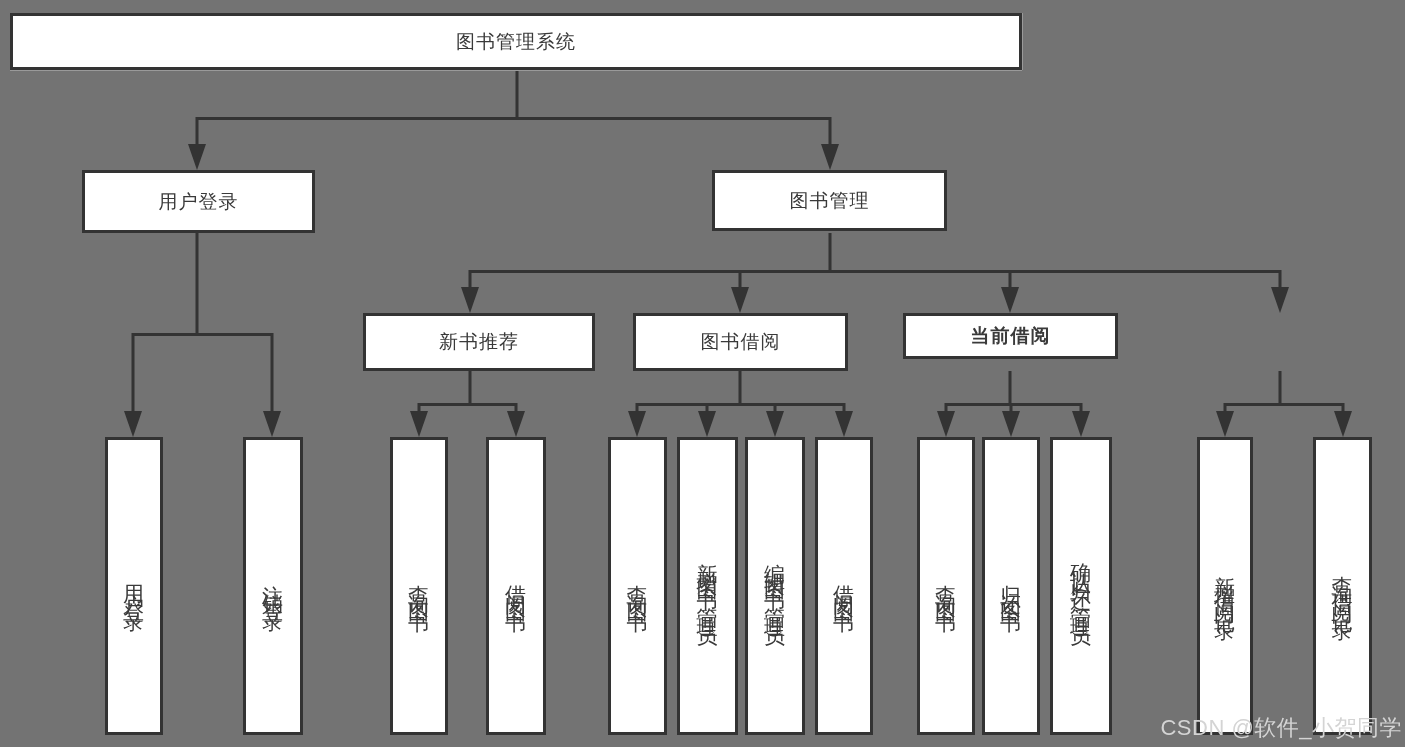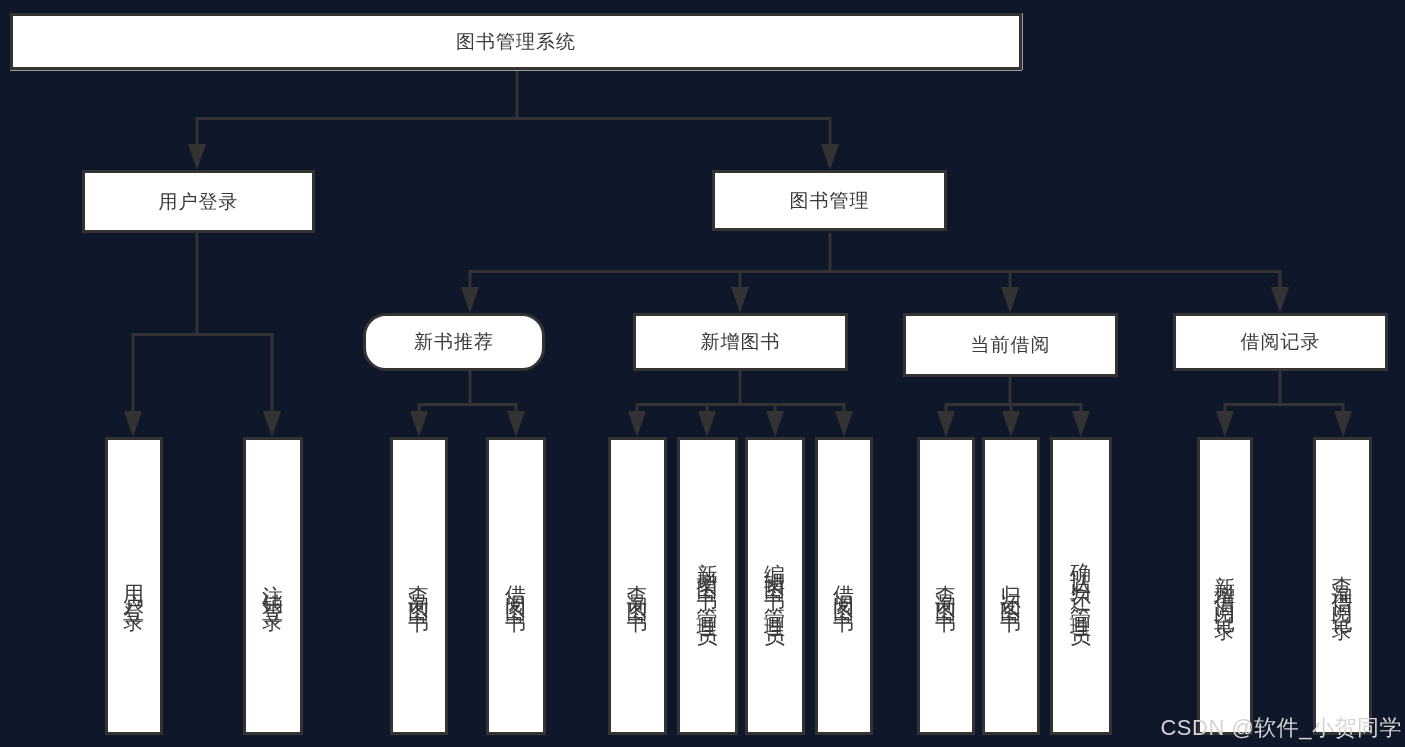--- a/index.html
+++ b/index.html
@@ -1,21 +1,21 @@
 <!DOCTYPE html>
 <html><head>
 <meta charset="utf-8">
 <style>
   html, body { margin: 0; padding: 0; background: #ffffff; }
   body { font-family: "Liberation Sans", "DejaVu Sans", sans-serif; }
   #canvas {
     position: relative;
     width: 1405px;
     height: 747px;
-    background: #0f172a;
+    background: #737373;
     overflow: hidden;
     text-align: center;
   }
   .box {
     position: absolute;
     background: #ffffff;
     border: 3px solid #333333;
     box-sizing: border-box;
     display: flex;
     align-items: center;
@@ -92,31 +92,28 @@
     <span>图书管理系统</span>
   </div>
 
   <div class="box hbox" style="left:82px; top:170px; width:233px; height:63px;">
     <span>用户登录</span>
   </div>
   <div class="box hbox" style="left:712px; top:170px; width:235px; height:61px;">
     <span>图书管理</span>
   </div>
 
-  <div class="box hbox" style="left:363px; top:313px; width:182px; height:58px;border-radius:23px;">
+  <div class="box hbox" style="left:363px; top:313px; width:232px; height:58px;">
     <span>新书推荐</span>
   </div>
   <div class="box hbox" style="left:633px; top:313px; width:215px; height:58px;">
-    <span>新增图书</span>
+    <span>图书借阅</span>
   </div>
-  <div class="box hbox" style="left:903px; top:313px; width:215px; height:64px;">
+  <div class="box hbox" style="left:903px; top:313px; width:215px; height:46px;font-weight:bold;">
     <span>当前借阅</span>
-  </div>
-  <div class="box hbox" style="left:1173px; top:313px; width:215px; height:58px;">
-    <span>借阅记录</span>
   </div>
 
   <div class="box vbox" style="left:105px; top:437px; width:58px; height:298px;">
     <span>用户登录</span>
   </div>
   <div class="box vbox" style="left:243px; top:437px; width:60px; height:298px;">
     <span>注销登录</span>
   </div>
 
   <div class="box vbox" style="left:390px; top:437px; width:58px; height:298px;">

